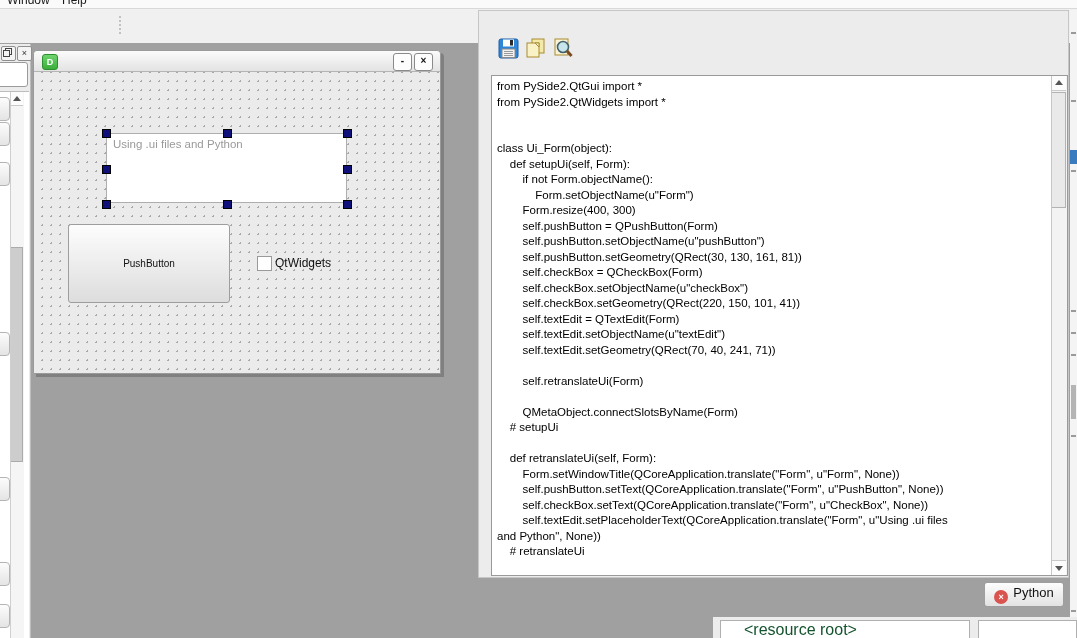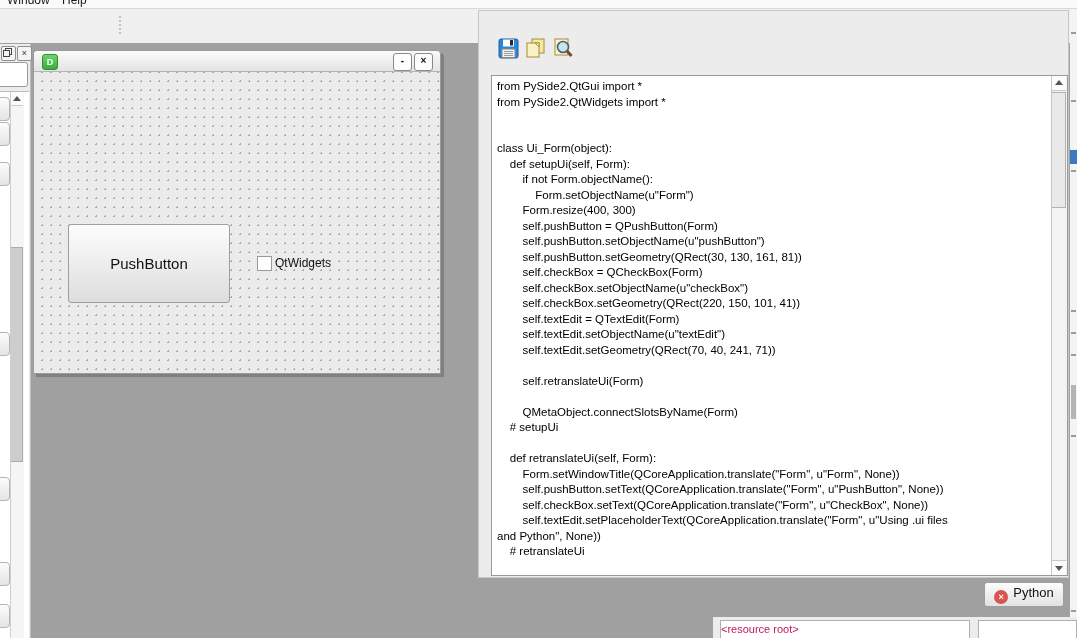--- a/index.html
+++ b/index.html
@@ -29,21 +29,21 @@
   .formwin{left:33px;top:50px;width:406px;height:322px;background:#ebebeb;border:1px solid #9a9a9a;border-radius:4px 4px 0 0;box-shadow:3px 3px 0 rgba(70,70,70,0.35);z-index:4;}
   .formtitle{position:absolute;left:0;top:0;width:100%;height:20px;background:linear-gradient(#fbfbfb,#e3e3e3);border-bottom:1px solid #b5b5b5;border-radius:4px 4px 0 0;}
   .formtitle .txt{position:absolute;left:0;width:100%;top:3px;text-align:center;font-size:12px;color:#111;}
   .dbadge{position:absolute;left:8px;top:3px;width:14px;height:14px;background:linear-gradient(#6fd46f,#3aae3a);border:1px solid #2d8f2d;border-radius:3px;color:#fff;font-size:9px;font-weight:bold;text-align:center;line-height:14px;}
   .winbtn{position:absolute;top:2px;width:17px;height:16px;background:#fdfdfd;border:1px solid #8a8a8a;border-radius:3px;text-align:center;font-size:10px;font-weight:bold;line-height:14px;color:#111;}
   .formbody{position:absolute;left:0;top:21px;width:100%;height:301px;background-image:radial-gradient(#a9a9a9 1px,transparent 1px);background-size:9px 9px;background-position:4px 5px;}
   .tewrap{position:absolute;left:72px;top:61px;width:243px;height:72px;}
   .tewrap textarea{position:absolute;left:0;top:0;width:241px;height:70px;border:1px solid #aeaeae;background:#fff;resize:none;font-family:"Liberation Sans","DejaVu Sans",sans-serif;font-size:11.5px;padding:4px 0 0 6px;box-sizing:border-box;outline:none;}
   .tewrap textarea::placeholder{color:#9a9a9a;opacity:1;}
   .handle{position:absolute;width:7px;height:7px;background:#10107a;border:1px solid #000;}
-  .pushbtn{position:absolute;left:34px;top:152px;width:160px;height:77px;background:linear-gradient(#fdfdfd,#dddddd);border:1px solid #9e9e9e;border-radius:3px;font-size:15px;color:#111;text-align:center;line-height:77px;}
+  .pushbtn{position:absolute;left:34px;top:152px;width:160px;height:77px;background:linear-gradient(#fdfdfd,#dddddd);border:1px solid #9e9e9e;border-radius:3px;font-size:10px;color:#111;text-align:center;line-height:77px;}
   .cbind{position:absolute;left:223px;top:184px;width:13px;height:13px;background:#fff;border:1px solid #9a9a9a;}
   .cblabel{position:absolute;left:241px;top:184px;font-size:12px;color:#111;}
   
   .dialog{left:478px;top:10px;width:591px;height:568px;background:#ececec;border:1px solid #c6c6c6;box-sizing:border-box;z-index:5;}
   .dtb{position:absolute;left:18px;top:26px;height:24px;}
   .dtbtn{position:absolute;top:0;width:24px;height:24px;}
   .codearea{position:absolute;left:12px;top:64px;width:577px;height:501px;background:#fff;border:1px solid #9a9a9a;box-sizing:border-box;}
   .codearea pre{margin:0;padding:3px 18px 0 5px;font-family:"Liberation Sans","DejaVu Sans",sans-serif;font-size:11.5px;line-height:15.5px;color:#000;white-space:pre-wrap;}
   .csb{position:absolute;right:0;top:0;width:15px;height:499px;background:#f3f3f3;border-left:1px solid #c6c6c6;}
   .csb-btn{position:absolute;left:0;width:14px;height:14px;background:#fcfcfc;}
@@ -51,21 +51,21 @@
   .closebtn{position:absolute;left:505px;top:571px;width:80px;height:25px;background:linear-gradient(#fdfdfd,#e2e2e2);border:1px solid #9e9e9e;border-radius:3px;font-size:13px;color:#111;}
   .closebtn .circ{display:inline-block;width:14px;height:14px;border-radius:50%;background:#d9534f;color:#fff;font-size:9px;font-weight:bold;line-height:14px;text-align:center;vertical-align:-3px;margin-right:5px;}
   
   .sliver{left:1070px;top:10px;width:7px;height:607px;background:#f4f4f4;z-index:4;}
   .dash{position:absolute;left:1px;width:5px;height:2px;background:#9a9a9a;}
   .bluesel{position:absolute;left:0;top:140px;width:7px;height:14px;background:#3a7bbf;}
   .sthumb{position:absolute;left:1px;top:375px;width:5px;height:34px;background:#b4b4b4;}
   
   .bottompanel{left:713px;top:617px;width:364px;height:21px;background:#ececec;z-index:3;}
   .resbox{position:absolute;top:3px;height:18px;background:#fff;border:1px solid #b0b0b0;border-bottom:none;box-sizing:border-box;}
-  .resbox .lbl{font-size:11px;color:#be185d;line-height:17px;display:block;}
+  .resbox .lbl{font-size:16px;color:#14532d;padding-left:23px;line-height:17px;display:block;}
   svg{display:block;}
 </style>
 </head>
 <body>
 
 <div id="screen">
 
   <div class="abs menubar">
     <span class="menu-item" style="left:7px;">Window</span>
     <span class="menu-item" style="left:62px;">Help</span>
@@ -214,20 +214,31 @@
     </div>
   </div>
 
   <div class="abs formwin">
     <div class="formtitle">
       <span class="dbadge">D</span>
       <span class="winbtn" style="right:28px;">-</span>
       <span class="winbtn" style="right:7px;">×</span>
     </div>
     <div class="formbody">
+      <div class="tewrap">
+        <textarea readonly="" placeholder="Using .ui files and Python" style=""></textarea>
+        <span class="handle" style="left:-4px;top:-4px;"></span>
+        <span class="handle" style="left:117px;top:-4px;"></span>
+        <span class="handle" style="left:237px;top:-4px;"></span>
+        <span class="handle" style="left:-4px;top:32px;"></span>
+        <span class="handle" style="left:237px;top:32px;"></span>
+        <span class="handle" style="left:-4px;top:67px;"></span>
+        <span class="handle" style="left:117px;top:67px;"></span>
+        <span class="handle" style="left:237px;top:67px;"></span>
+      </div>
       <div class="pushbtn">PushButton</div>
       <span class="cbind"></span>
       <span class="cblabel">QtWidgets</span>
     </div>
   </div>
 
   <div class="abs dialog">
     <div class="dtb">
       <span class="dtbtn" style="left:0;">
         <svg width="24" height="24">

